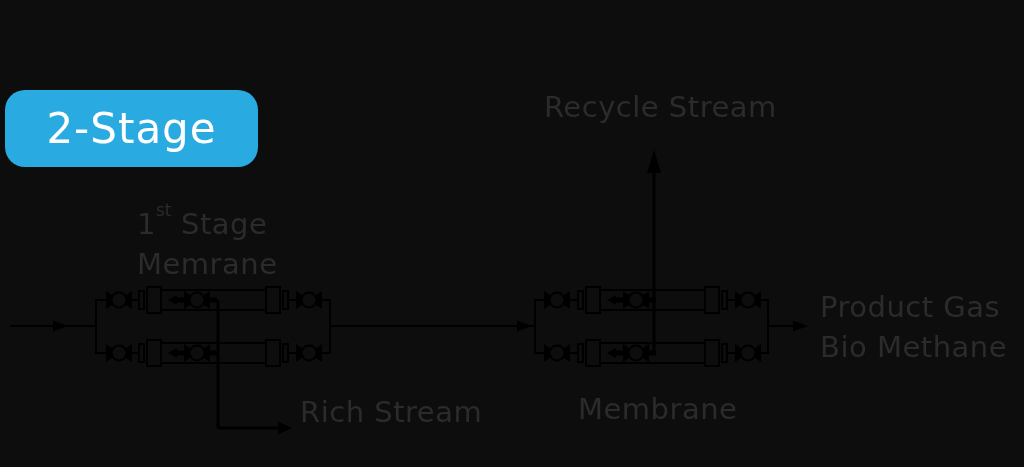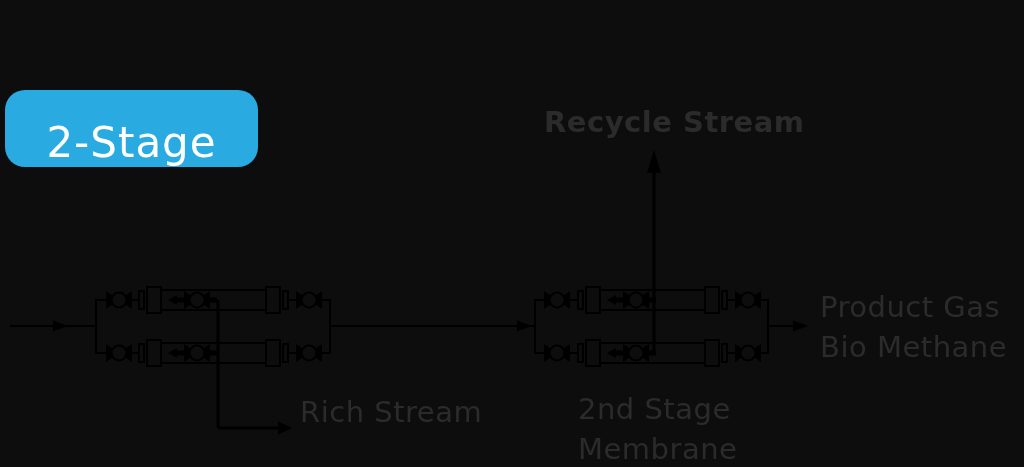--- a/index.html
+++ b/index.html
@@ -19,21 +19,21 @@
     overflow: hidden;
     font-family: "DejaVu Sans", "Liberation Sans", sans-serif;
   }
   .badge {
     position: absolute;
     left: 5px; top: 90px;
     width: 253px; height: 77px;
     background: var(--badge-bg);
     border-radius: 20px;
     display: flex;
-    align-items: flex-end;
+    align-items: center;
     justify-content: center;
     cursor: pointer;
   }
   .badge span {
     color: var(--badge-text);
     font-size: 42px;
     letter-spacing: 1px;
     font-weight: 400;
   }
   svg.diagram { position: absolute; left: 0; top: 0; }
@@ -51,21 +51,21 @@
     letter-spacing: 0.5px;
     white-space: nowrap;
   }
   .lbl sup {
     font-size: 0.58em;
     position: relative;
     top: -0.42em;
     letter-spacing: 0;
   }
   .lbl .co2sub { font-size: 0.75em; }
-  .lbl-recycle { left: 544px; top: 102px; font-weight: bold; }
+  .lbl-recycle { left: 544px; top: 87px; }
   .lbl-stage1  { left: 137px; top: 197px; }
   .lbl-vent    { left: 300px; top: 392px; }
   .lbl-stage2  { left: 578px; top: 389px; }
   .lbl-product { left: 820px; top: 287px; }
 </style>
 </head>
 <body>
 
 <div class="canvas">
 
@@ -164,27 +164,30 @@
 
     <g>
       <line class="ln" x1="768" y1="299" x2="768" y2="354"></line>
       <line class="ln" x1="768" y1="326" x2="795" y2="326"></line>
       <polygon class="fl" points="808,326 793,320.5 793,331.5"></polygon>
     </g>
   </svg>
 
   <div class="lbl lbl-recycle">Recycle Stream</div>
 
+  <div class="lbl lbl-stage1">
+    <div><span>1</span><sup>st</sup><span> Stage</span></div>
+    <div>Memrane</div>
+  </div>
 
   <div class="lbl lbl-vent">
     <div>Rich Stream</div>
   </div>
 
   <div class="lbl lbl-stage2">
-    <div>2nd Stage</div>
     <div>Membrane</div>
   </div>
 
   <div class="lbl lbl-product">
     <div>Product Gas</div>
     <div>Bio Methane</div>
   </div>
 
 </div>
 

